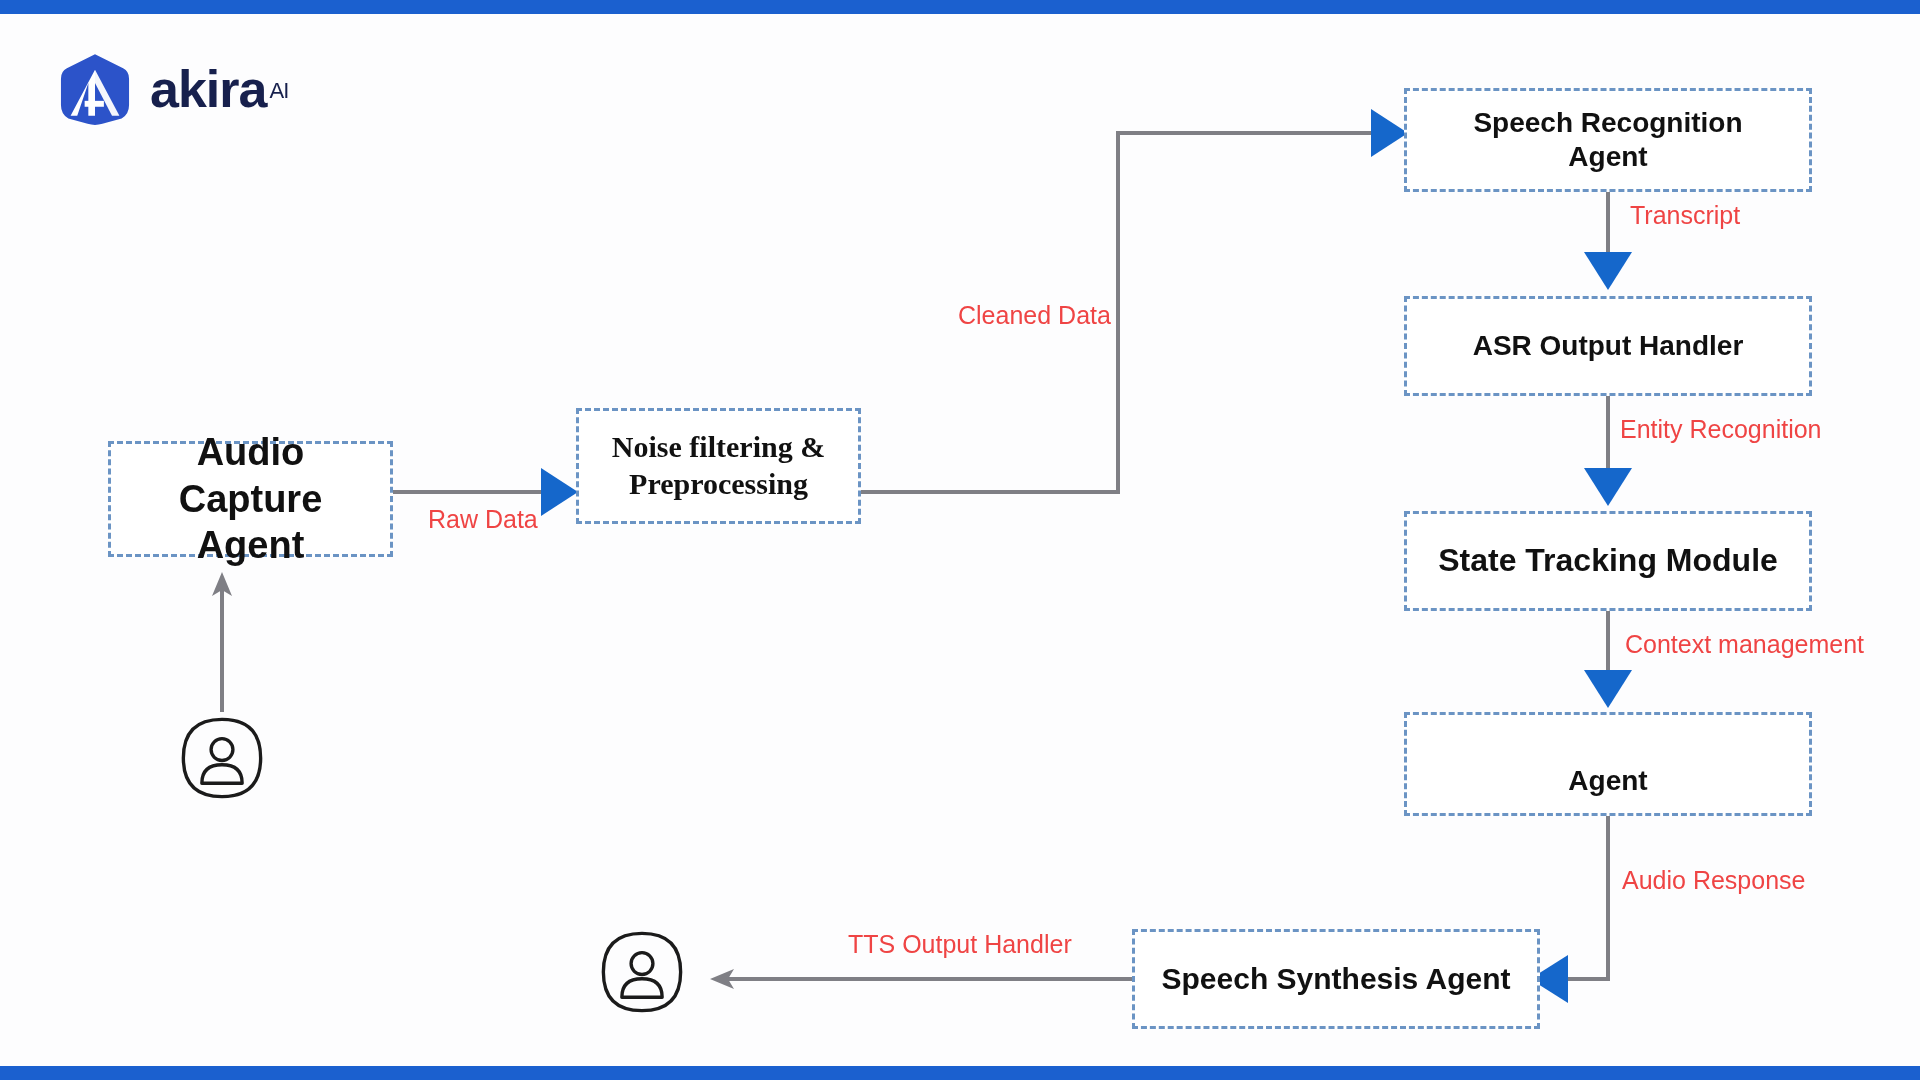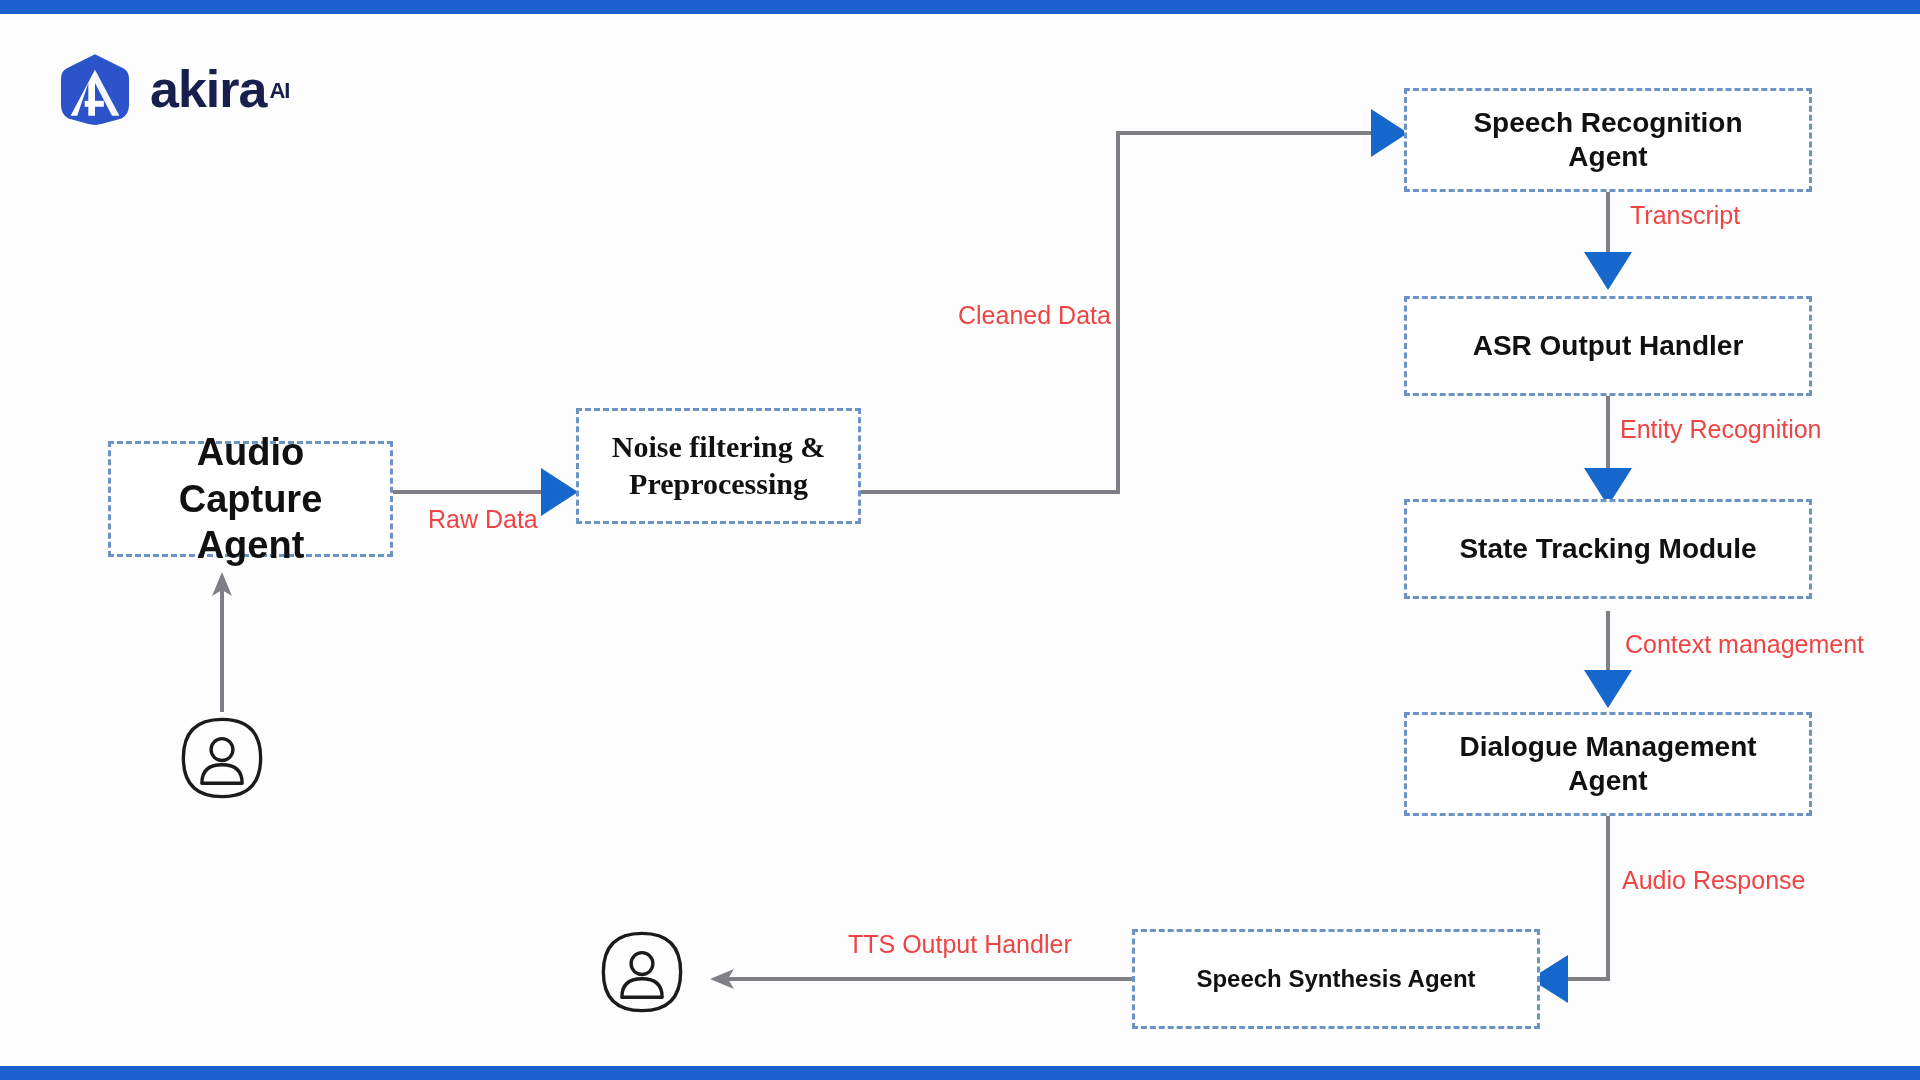--- a/index.html
+++ b/index.html
@@ -27,21 +27,21 @@
     position:absolute; left:58px; top:52px;
     display:flex; align-items:center; gap:18px;
   }
   #brand-mark { width:74px; height:74px; display:block; }
   #brand-word {
     display:flex; align-items:center;
     font-size:52px; font-weight:bold; letter-spacing:-1px;
     color:#17204d; line-height:1;
   }
   #brand-word .sup {
-    font-size:22px; font-weight:bold; margin-top:4px; margin-left:3px;
+    font-size:22px; font-weight:normal; margin-top:4px; margin-left:3px;
     color:#17204d;
   }
 
   
   #diagram { position:absolute; inset:0; }
   #wires { position:absolute; inset:0; width:1920px; height:1080px; }
 
   
   .node {
     position:absolute;
@@ -53,23 +53,23 @@
     font-weight:bold;
     line-height:1.22;
     padding:6px 14px;
   }
   .node .label { display:block; }
 
   #node-audio-capture   { left:108px;  top:441px;  width:285px; height:116px; font-size:38px; }
   #node-noise-filter    { left:576px;  top:408px;  width:285px; height:116px; font-size:30px;font-family:Liberation Serif, serif; }
   #node-speech-recog    { left:1404px; top:88px;   width:408px; height:104px; font-size:28px; }
   #node-asr-handler     { left:1404px; top:296px;  width:408px; height:100px; font-size:28px; }
-  #node-state-tracking  { left:1404px; top:499px;  width:408px; height:100px; font-size:28px; }
+  #node-state-tracking  { left:1404px; top:511px;  width:408px; height:100px; font-size:32px; }
   #node-dialogue-mgmt   { left:1404px; top:712px;  width:408px; height:104px; font-size:28px; }
-  #node-speech-synth    { left:1132px; top:929px;  width:408px; height:100px; font-size:24px; }
+  #node-speech-synth    { left:1132px; top:929px;  width:408px; height:100px; font-size:30px; }
 
   
   .edge-label {
     position:absolute;
     font-size:25px;
     color:#ef4444;
     white-space:nowrap;
     background:transparent;
   }
   #label-raw-data        { left:428px;  top:505px; }
@@ -174,21 +174,21 @@
     <div class="node" id="node-asr-handler">
       <span class="label">ASR Output Handler</span>
     </div>
 
     <div class="node" id="node-state-tracking">
       <span class="label">State Tracking Module</span>
     </div>
 
     <div class="node" id="node-dialogue-mgmt">
       <span class="label">
-        <span>Dialogue Management</span><br>
+        <br>
         <span>Agent</span>
       </span>
     </div>
 
     <div class="node" id="node-speech-synth">
       <span class="label">Speech Synthesis Agent</span>
     </div>
 
     <div class="edge-label" id="label-raw-data">Raw Data</div>
     <div class="edge-label" id="label-cleaned-data">Cleaned Data</div>

